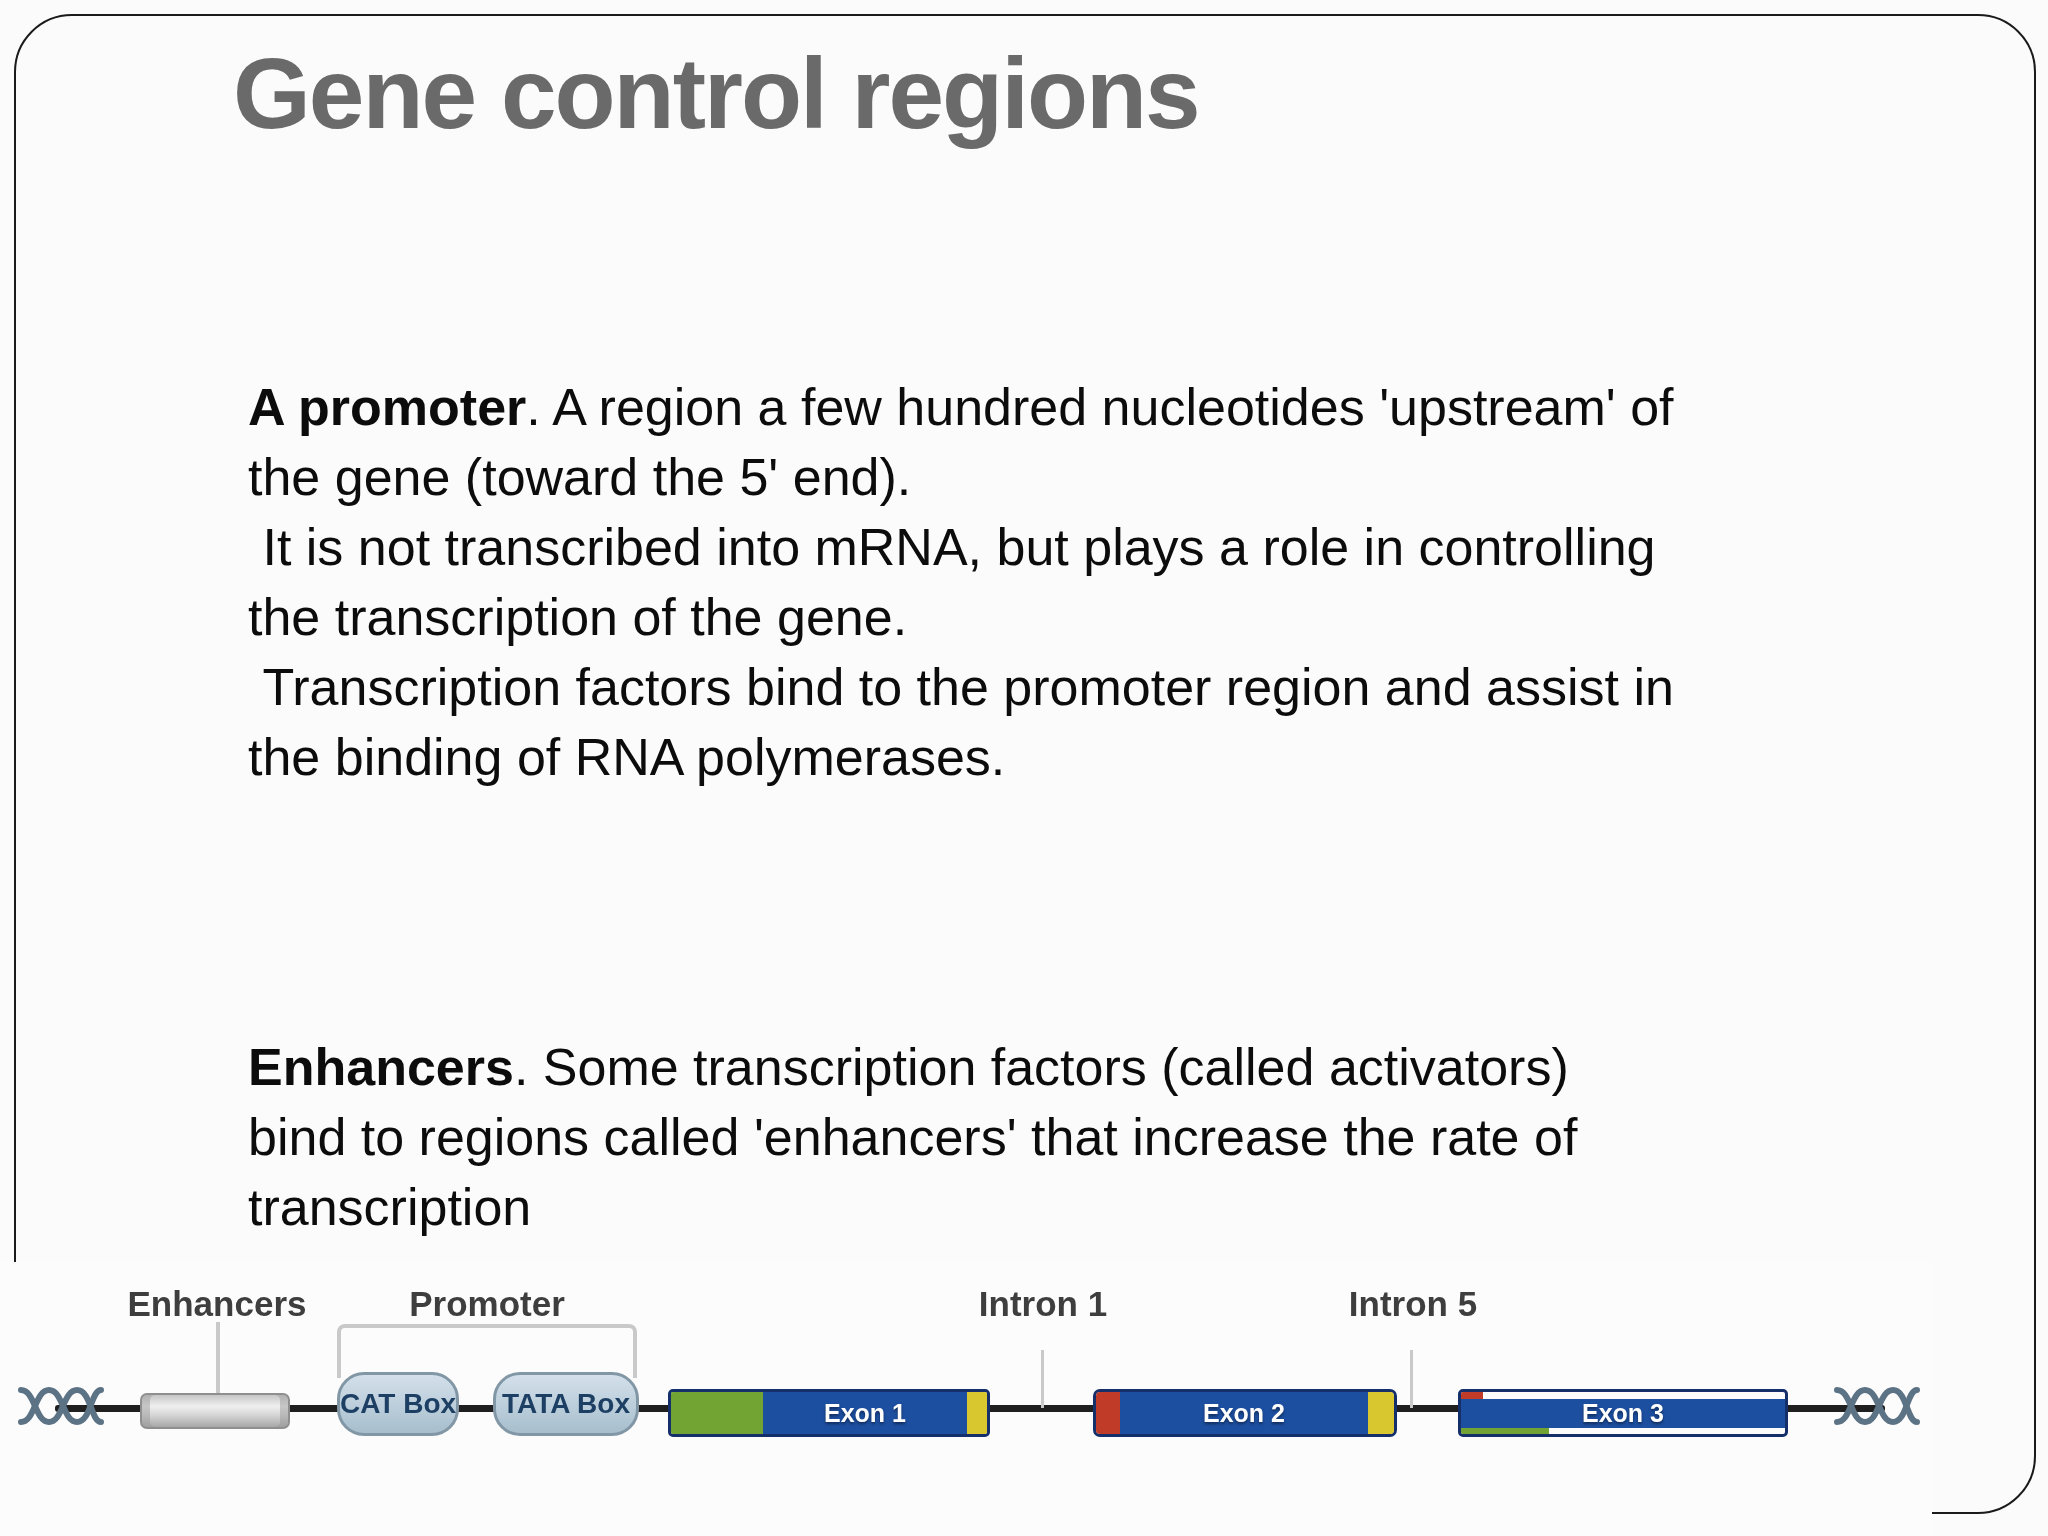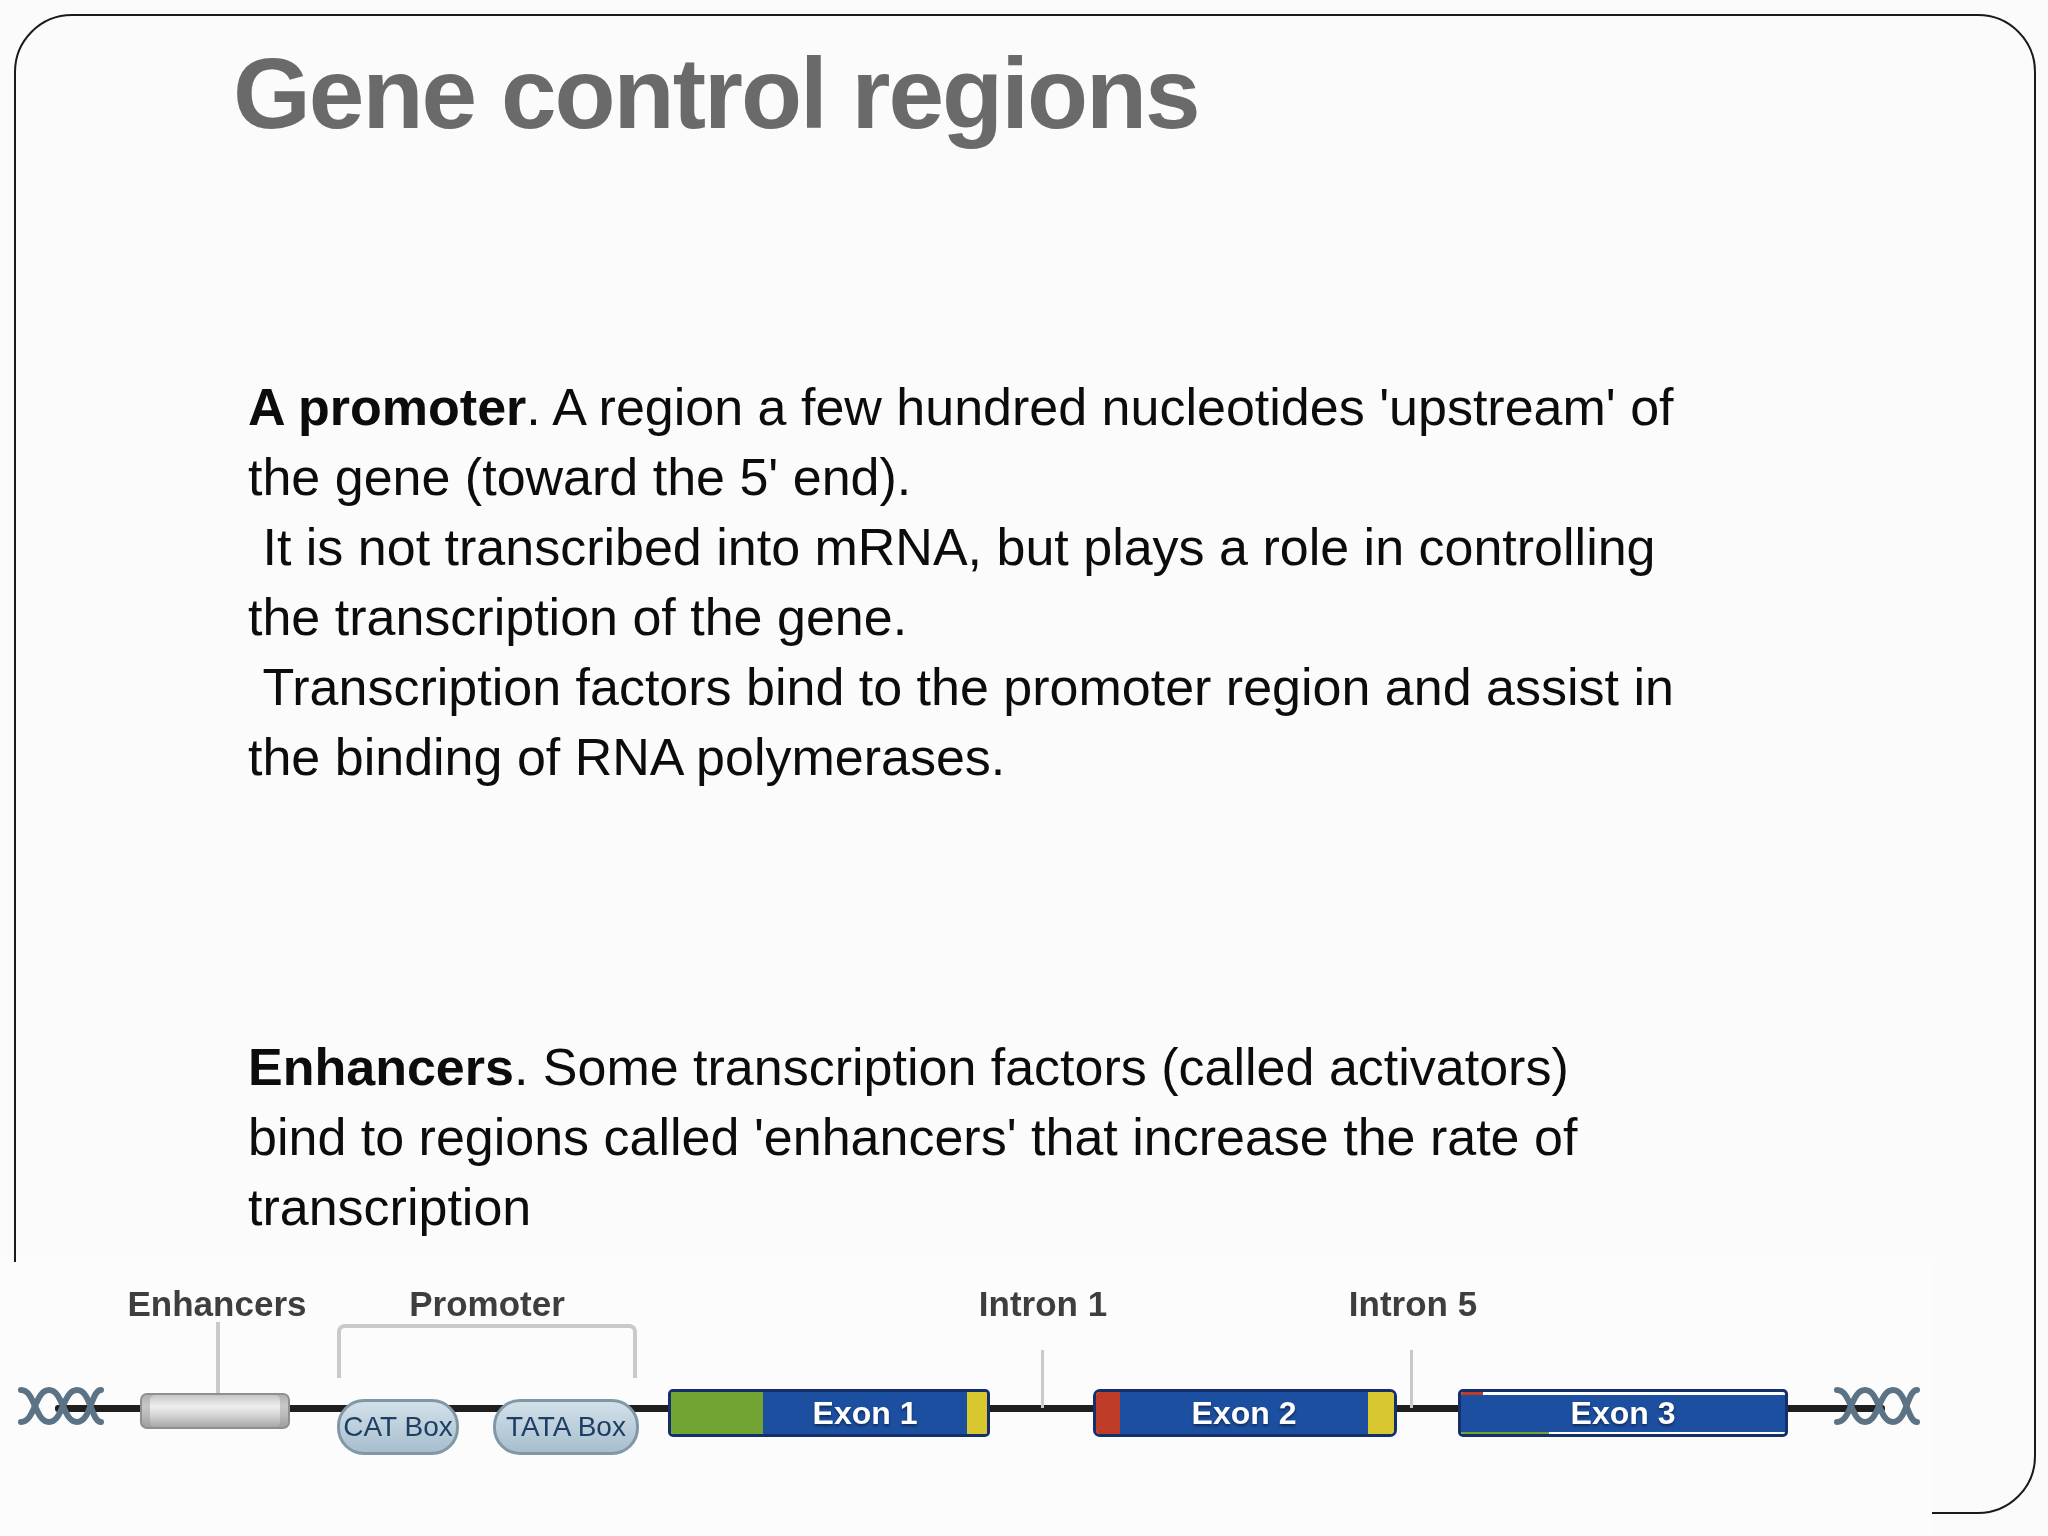--- a/index.html
+++ b/index.html
@@ -64,44 +64,44 @@
     box-sizing:border-box;
   }
   .cylinder{
     position:absolute;left:140px;top:131px;width:150px;height:36px;
     background:linear-gradient(to bottom,#c6c6c6 0%,#efefef 35%,#d8d8d8 60%,#a8a8a8 100%);
     border:2px solid var(--cylinder-border,#8f8f8f);
     border-radius:7px;box-sizing:border-box;
     box-shadow:inset 8px 0 0 rgba(150,150,150,.45), inset -8px 0 0 rgba(150,150,150,.45);
   }
   .pill{
-    position:absolute;top:137px;height:56px;
+    position:absolute;top:110px;height:64px;
     background:linear-gradient(to bottom,var(--box-fill-top,#d3e0ea) 0%,var(--box-fill-bottom,#a7becd) 100%);
     border:3px solid var(--box-border,#8297a6);
     border-radius:27px;box-sizing:border-box;
     display:flex;align-items:center;justify-content:center;
-    font-size:28px;font-weight:normal;color:var(--box-text,#1d3f63);
+    font-size:28px;font-weight:bold;color:var(--box-text,#1d3f63);
     letter-spacing:0px;white-space:nowrap;
   }
   .pill.cat{left:337px;width:122px;}
   .pill.tata{left:493px;width:146px;}
   .exon{
     position:absolute;top:127px;height:48px;
     border:3px solid var(--exon-border,#152f6a);
     border-radius:5px;box-sizing:border-box;
     display:flex;overflow:hidden;
   }
   .exon .seg{height:100%;}
   .seg.green{background:var(--exon-green,#72a434);}
   .seg.red{background:var(--exon-red,#c03b28);}
   .seg.yellow{background:var(--exon-yellow,#d8c72e);}
   .seg.blue{
     background:var(--exon-blue,#1d4fa1);flex:1;
     display:flex;align-items:center;justify-content:center;
-    color:#fff;font-size:32px;font-weight:bold;
+    color:#fff;font-size:25px;font-weight:bold;
     text-shadow:0 2px 3px rgba(0,0,0,.45);white-space:nowrap;
   }
   .exon1{left:668px;width:322px;}
   .exon1 .green{width:92px;}
   .exon1 .yellow{width:20px;}
   .exon2{left:1093px;width:304px;border-radius:7px;}
   .exon2 .red{width:24px;}
   .exon2 .yellow{width:26px;}
   .exon3{left:1458px;width:330px;flex-direction:column;}
   .exon3 .red{width:22px;}

